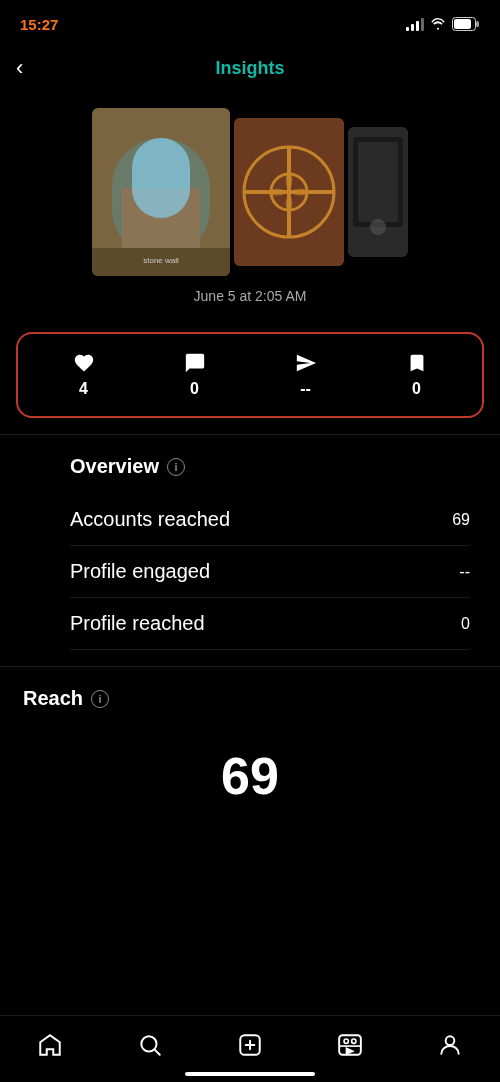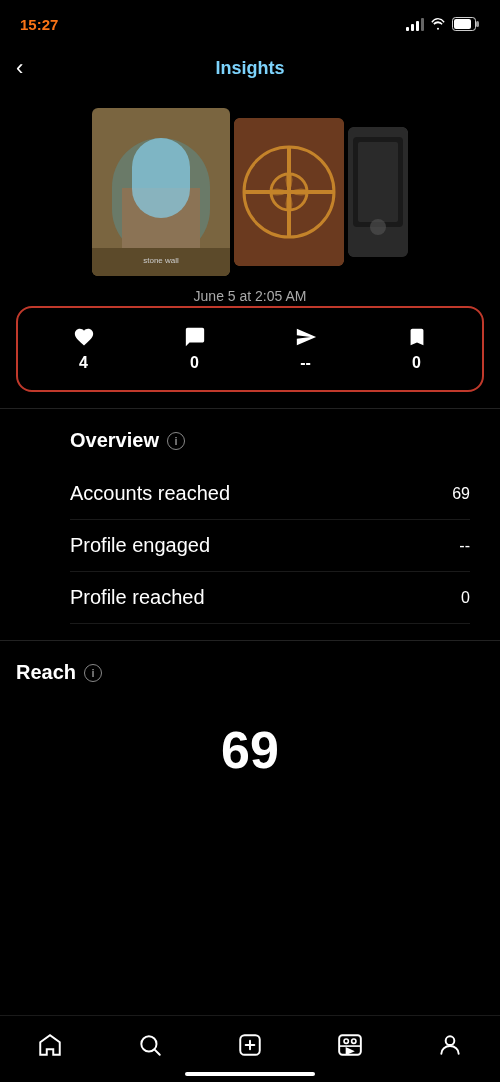--- a/index.html
+++ b/index.html
@@ -56,21 +56,21 @@
     .header-back {
       position: absolute;
       left: 16px;
       font-size: 22px;
       color: #fff;
       cursor: pointer;
     }
     .header-title {
       font-size: 18px;
       font-weight: 700;
-      color: #7dd3fc;
+      color: #14b8a6;
     }
 
     
     .post-preview {
       display: flex;
       justify-content: center;
       align-items: center;
       padding: 16px 0 12px;
       gap: 0;
       overflow: hidden;
@@ -116,21 +116,21 @@
       width: 100%;
       height: 100%;
       background: linear-gradient(135deg, #3A3A3A 0%, #555 50%, #222 100%);
       border-radius: 6px;
     }
 
     .post-date {
       text-align: center;
       color: #aaa;
       font-size: 14px;
-      padding-bottom: 2px;
+      padding-bottom: 28px;
     }
 
     
     .stats-row {
       margin: 0 16px 16px;
       border: 2px solid #c0392b;
       border-radius: 16px;
       display: flex;
       justify-content: space-around;
       align-items: center;
@@ -193,21 +193,21 @@
       font-size: 20px;
       color: #fff;
     }
     .metric-value {
       font-size: 16px;
       color: #fff;
     }
 
     
     .reach-section {
-      padding: 20px 16px;
+      padding: 20px 23px;
     }
     .reach-number {
       text-align: center;
       font-size: 52px;
       font-weight: 700;
       color: #fff;
       padding: 20px 0 10px;
     }
 
     

